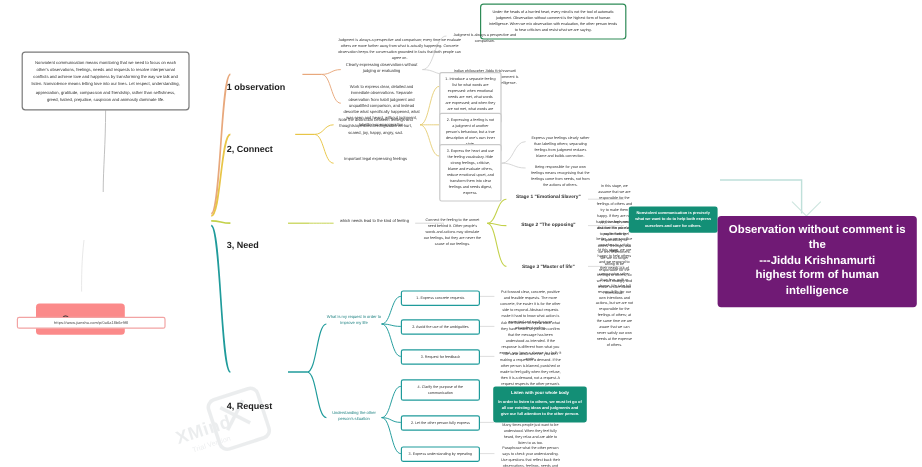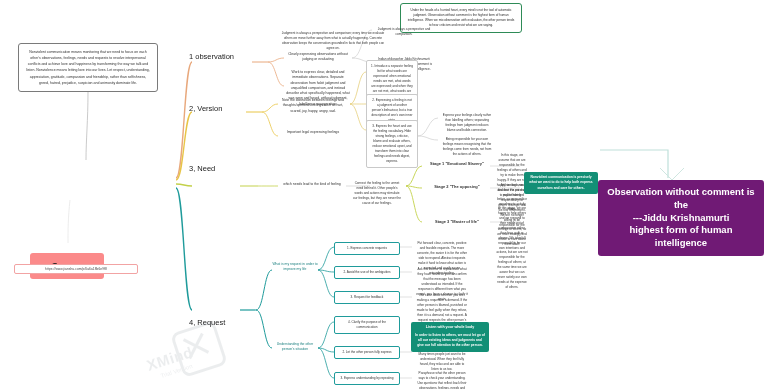--- a/index.html
+++ b/index.html
@@ -37,24 +37,24 @@
     font-weight:bold;font-size:9px;display:flex;align-items:center;justify-content:center;
   }
   .source-url{
     left:14px;top:264px;width:124px;
     border:1px solid #f2a3a3;border-radius:2px;background:#fff;
     padding:2px 3px;text-align:center;font-size:3.2px;color:#444;
     font-family:"Liberation Sans",sans-serif;letter-spacing:.1px;
   }
 
   
-  .b1{font-weight:normal;font-size:7.5px;color:#222;white-space:nowrap;}
+  .b1{font-weight:bold;font-size:7.5px;color:#222;white-space:nowrap;margin-top:16px;}
   .b1.obs{left:189px;top:52px;}
   .b1.feel{left:189px;top:104px;}
-  .b1.need{left:189px;top:164px;}
+  .b1.need{left:189px;top:184px;}
   .b1.req{left:189px;top:318px;}
 
   
   .l2{font-size:3.4px;line-height:1.55;color:#333;text-align:center;}
   
   .card{
     border:1px solid #c9c9c9;background:#fff;border-radius:2px;
     padding:3px 4px;font-size:3.1px;line-height:1.6;color:#333;text-align:center;
   }
   .card.plain{border:none;background:transparent;}
@@ -215,21 +215,21 @@
     <span>Work to express clear, detailed and immediate observations. Separate observation from habit judgment and unqualified comparison, and instead describe what specifically happened, what was seen and heard, without judgment, labelling or exaggeration.</span>
   </div>
   <div class="node card plain" style="left:372px;top:24px;width:64px;">
     <span>Judgment is always a perspective and comparison.</span>
   </div>
   <div class="node card plain" style="left:372px;top:54px;width:64px;">
     <span>Indian philosopher Jiddu Krishnamurti said that observation without comment is the highest form of human intelligence.</span>
   </div>
 
   <div class="node b1 feel">
-    <span>2, Version</span>
+    <span>2, Connect</span>
   </div>
   <div class="node l2" style="left:278px;top:98px;width:70px;">
     <span>Note the distinction between feelings and thoughts/opinions: feelings such as hurt, scared, joy, happy, angry, sad.</span>
   </div>
   <div class="node l2" style="left:278px;top:130px;width:70px;">
     <span>Important legal expressing feelings</span>
   </div>
   <div class="node card" style="left:366px;top:60px;width:52px;">
     <span>1. Introduce a separate feeling list for what words are expressed: when emotional needs are met, what words are expressed; and when they are not met, what words are used.</span>
   </div>

